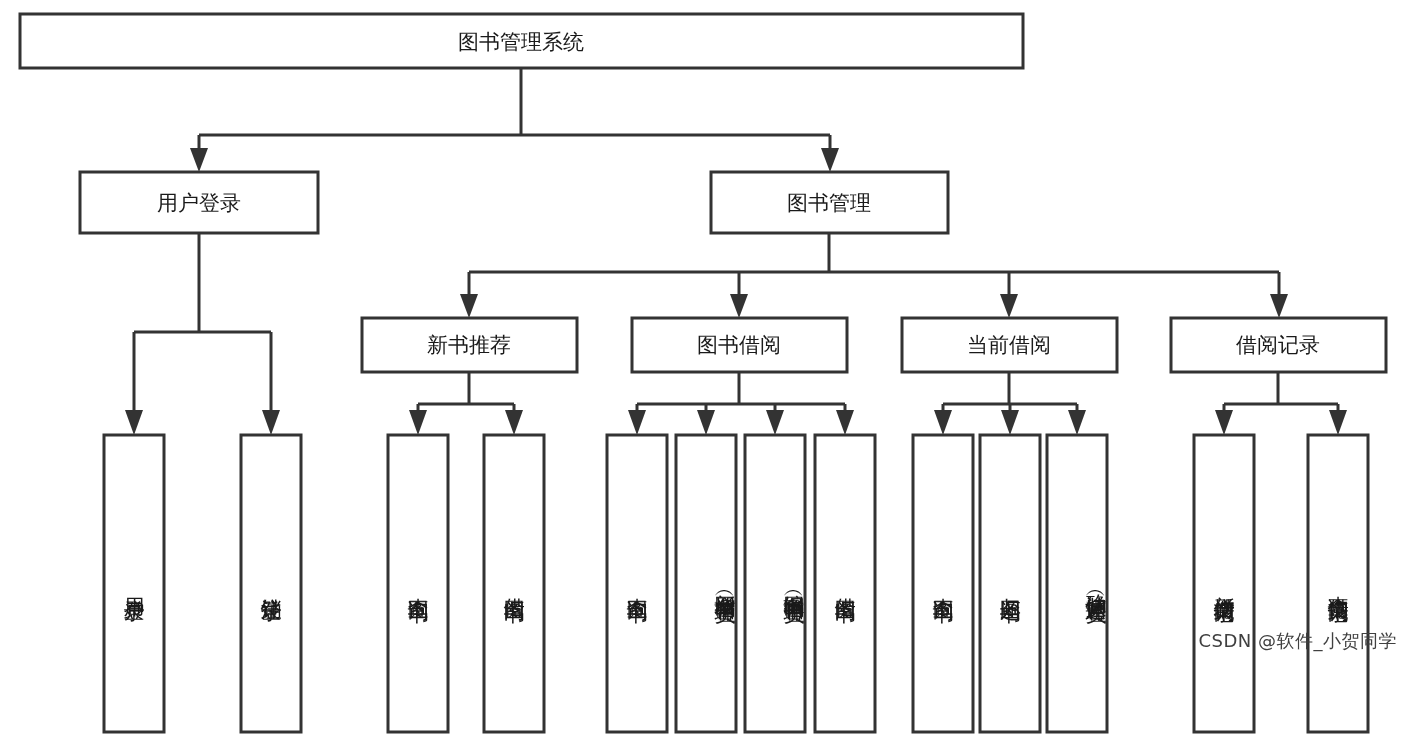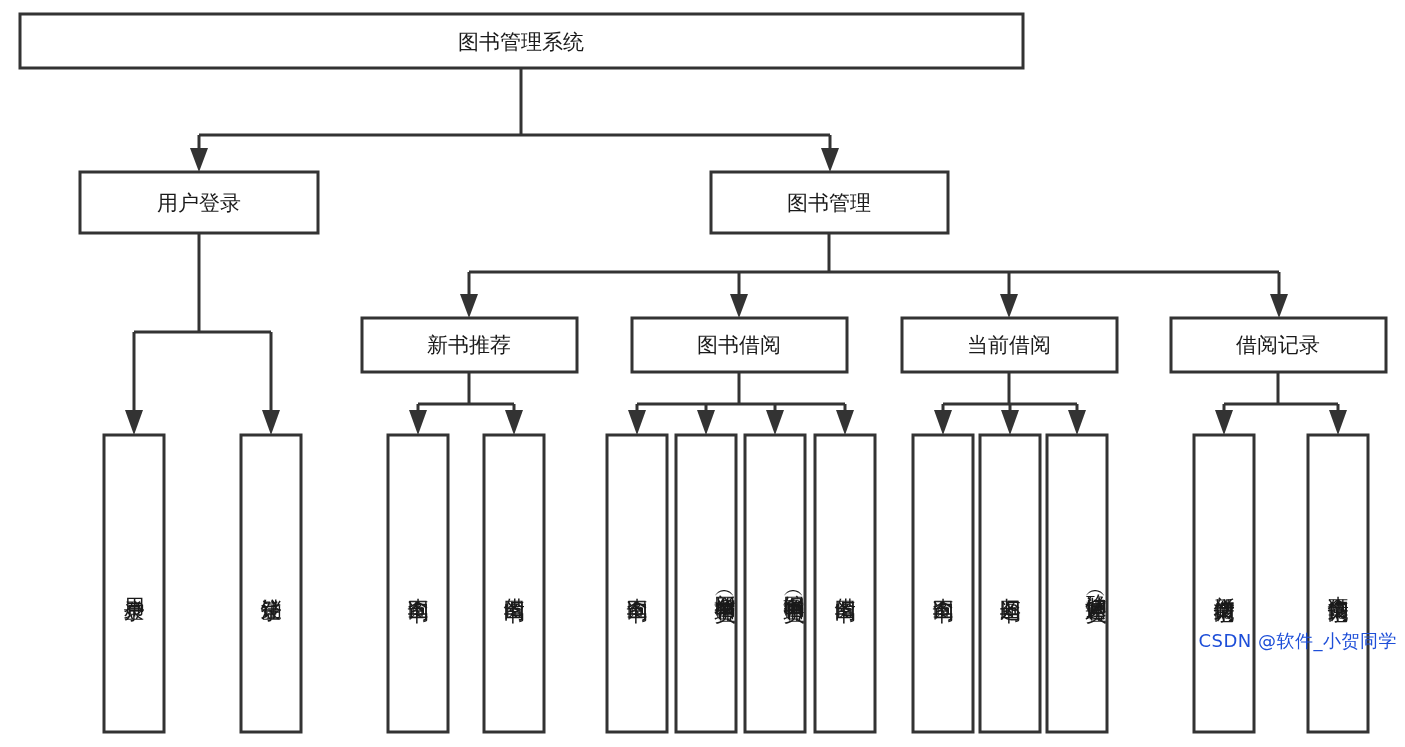--- a/index.html
+++ b/index.html
@@ -62,21 +62,21 @@
     white-space: nowrap;
     pointer-events: none;
     user-select: none;
   }
   .watermark {
     position: absolute;
     right: 8px;
     bottom: 6px;
     font-family: "DejaVu Sans", "Liberation Sans", sans-serif;
     font-size: 18px;
-    color: #1d4ed8;
+    color: #404040;
     letter-spacing: 0.5px;
     white-space: nowrap;
   }
 </style>
 </head>
 <body>
 
 <div id="diagram-root">
 
   <svg class="diagram-canvas" viewBox="0 0 1405 747">

